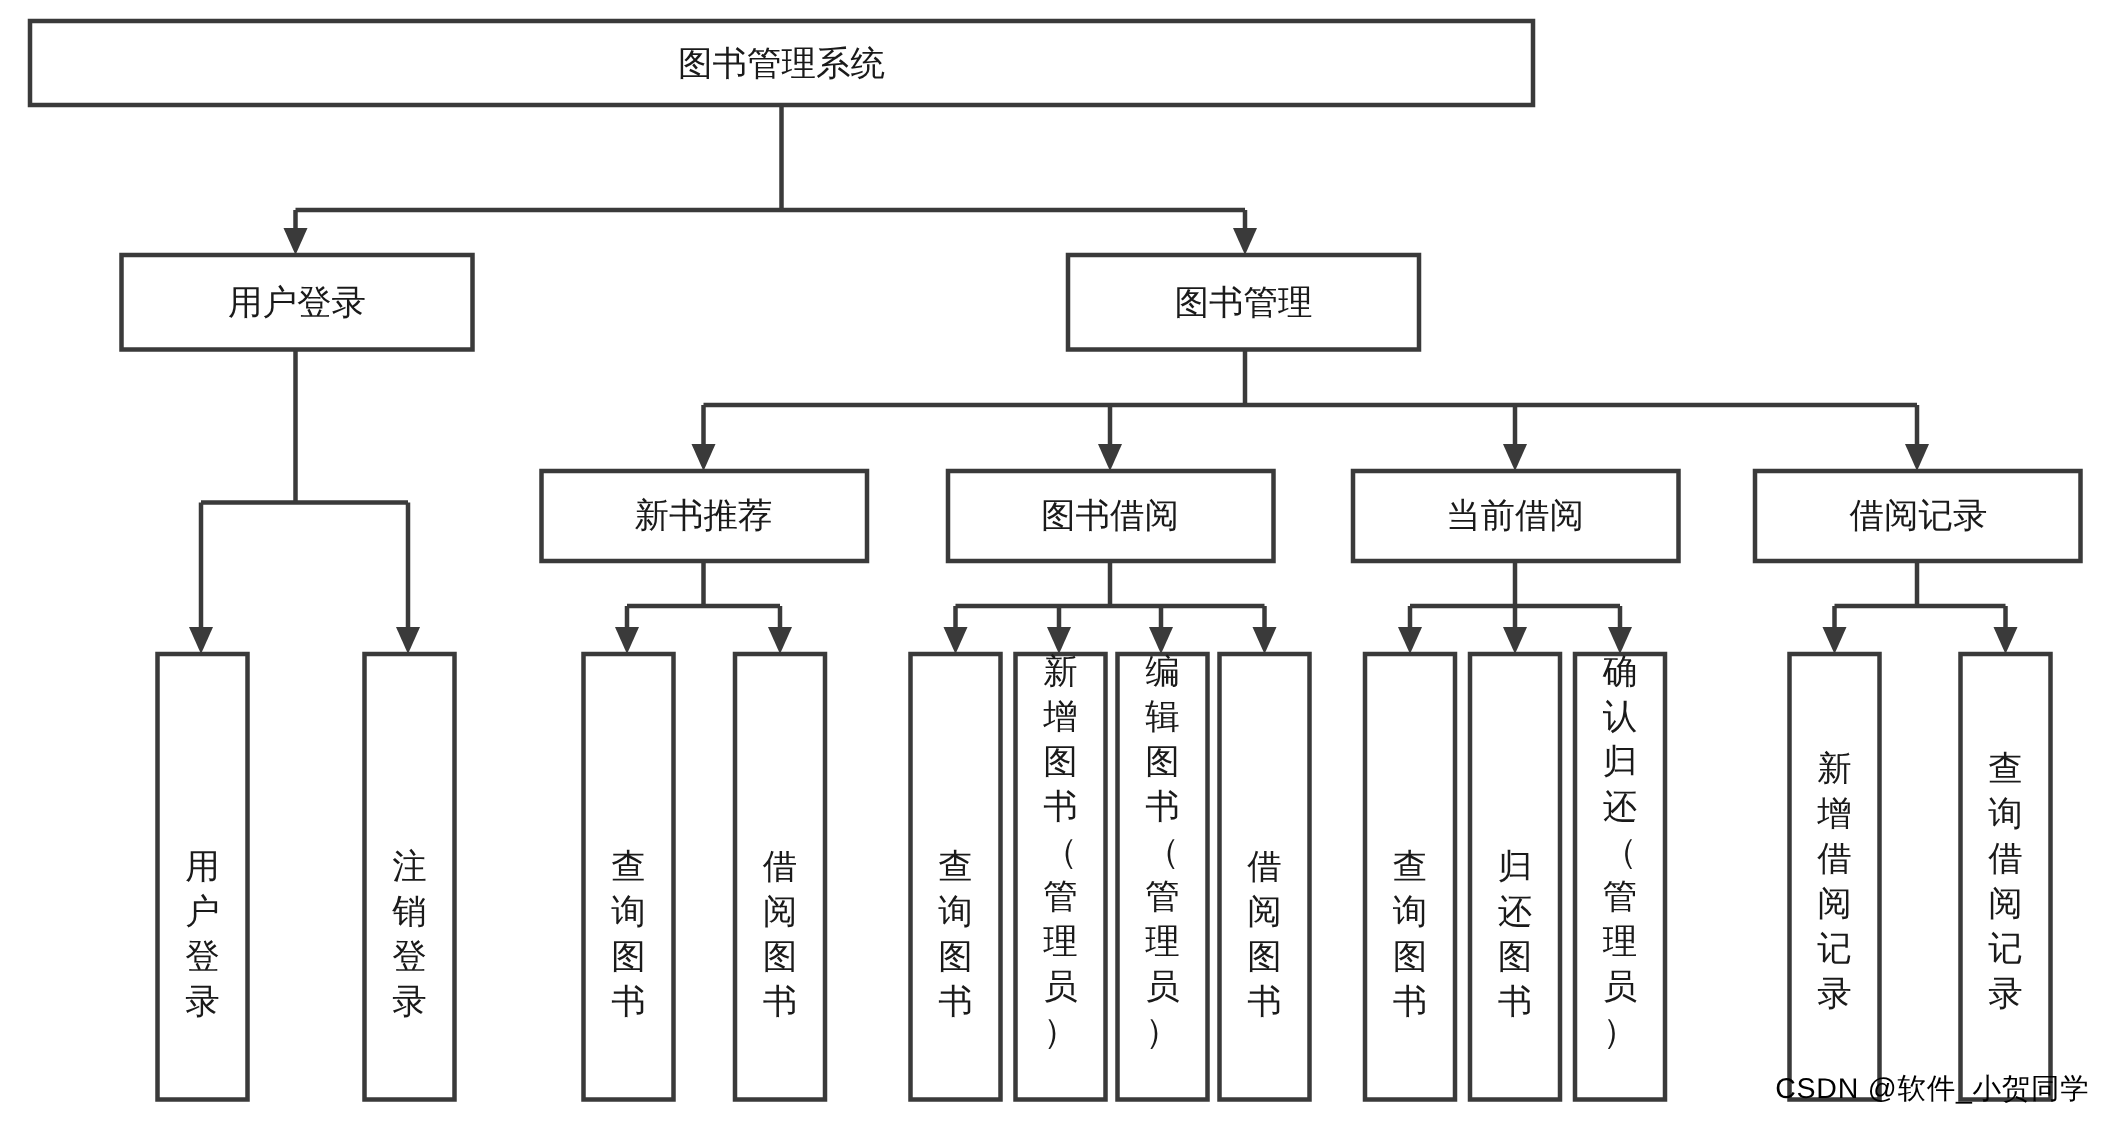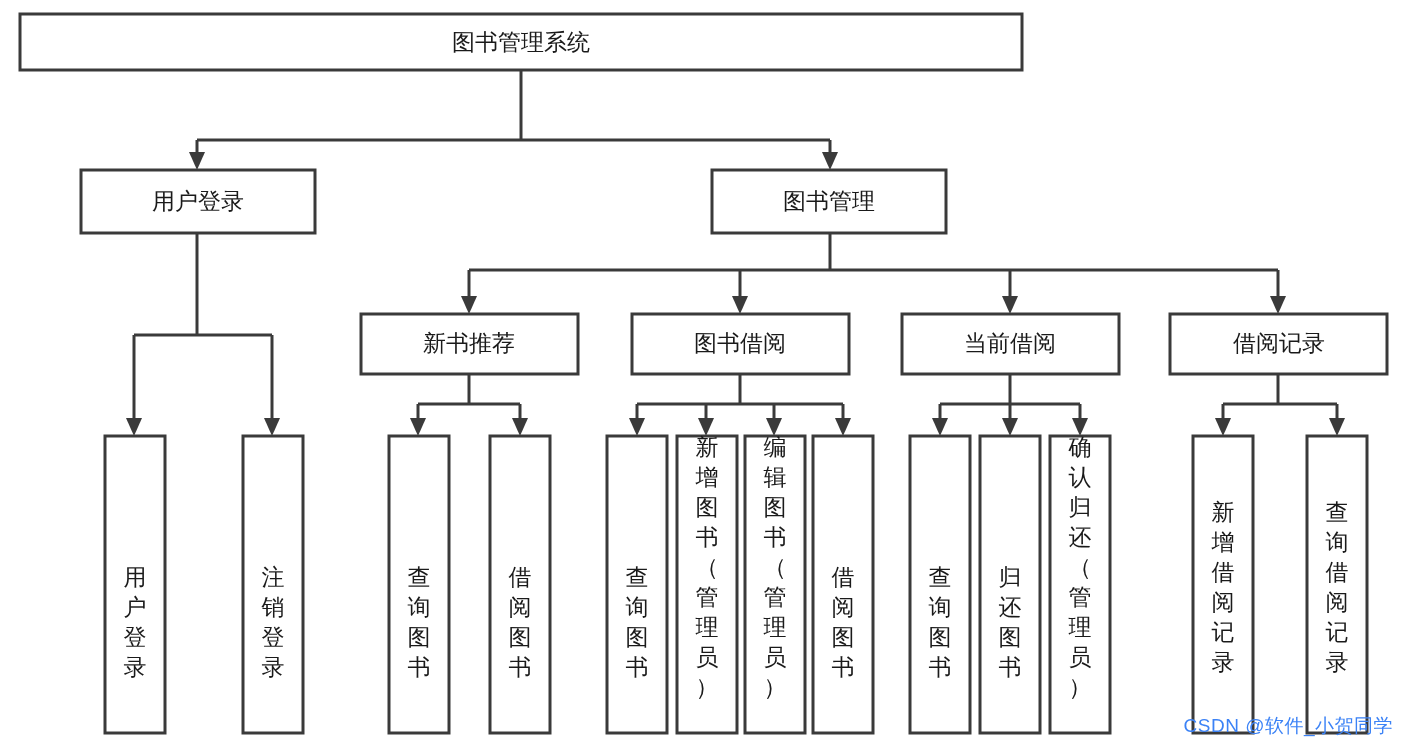--- a/index.html
+++ b/index.html
@@ -58,21 +58,21 @@
     font-family: "Liberation Sans", "DejaVu Sans", sans-serif;
     font-size: 23px;
     text-anchor: middle;
   }
   .watermark {
     position: absolute;
     right: 12px;
     bottom: 8px;
     font-family: "Liberation Sans", "DejaVu Sans", sans-serif;
     font-size: 19px;
-    color: #3b82f6;
+    color: #000000;
     white-space: nowrap;
     letter-spacing: 0.5px;
     pointer-events: none;
   }
 </style>
 </head>
 <body>
 
 <div id="diagram-root">
   <svg class="flow" viewBox="0 0 1405 747" xmlns="http://www.w3.org/2000/svg">

